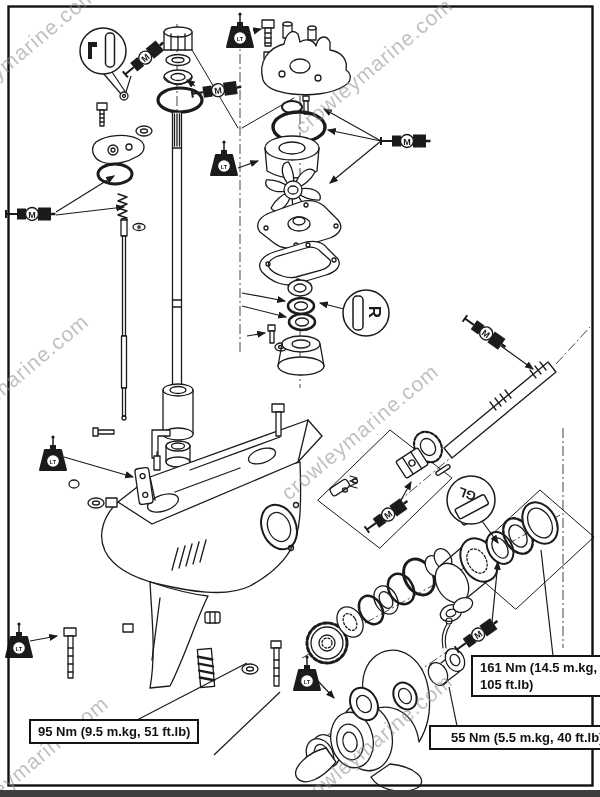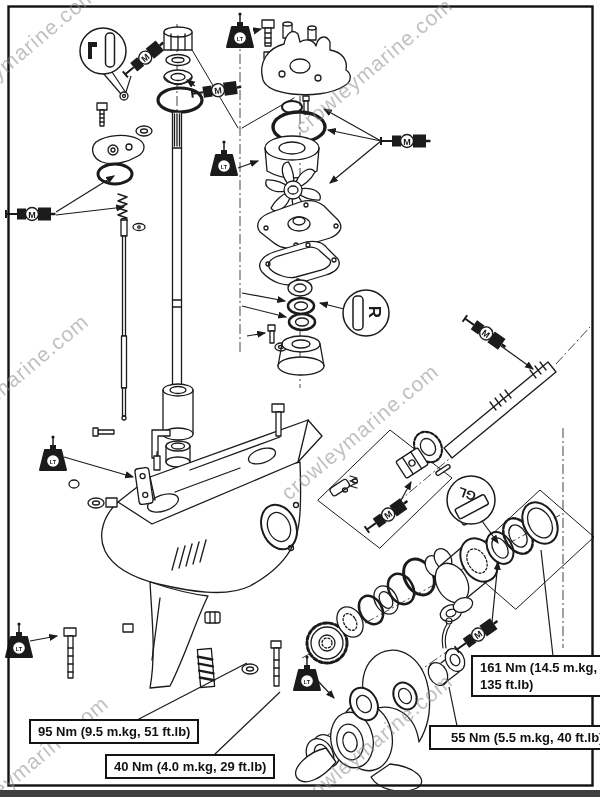--- a/index.html
+++ b/index.html
@@ -395,21 +395,20 @@
 </svg>
 
 <div class="wm" style="left:18px;top:55px;">crowleymarine.com</div>
 <div class="wm" style="left:374px;top:66px;">crowleymarine.com</div>
 <div class="wm" style="left:10px;top:382px;">crowleymarine.com</div>
 <div class="wm" style="left:360px;top:432px;">crowleymarine.com</div>
 <div class="wm" style="left:30px;top:764px;">crowleymarine.com</div>
 <div class="wm" style="left:374px;top:742px;">crowleymarine.com</div>
 
 <div class="tq" style="left:29px;top:719px;">95 Nm (9.5 m.kg, 51 ft.lb)</div>
-<div class="tq" style="left:105px;top:754px;">40 Nm (4.0 m.kg, 29 ft.lb)</div>
 <div class="tq" style="left:429px;top:725px;padding-left:20px;">55 Nm (5.5 m.kg, 40 ft.lb)</div>
 <div class="tq" style="left:471px;top:655px;">
   <span>161 Nm (14.5 m.kg,</span><br>
-  <span>135 ft.lb)</span>
+  <span>105 ft.lb)</span>
 </div>
 
 <div class="scanband"></div>
 </div>
 
 </body></html>

